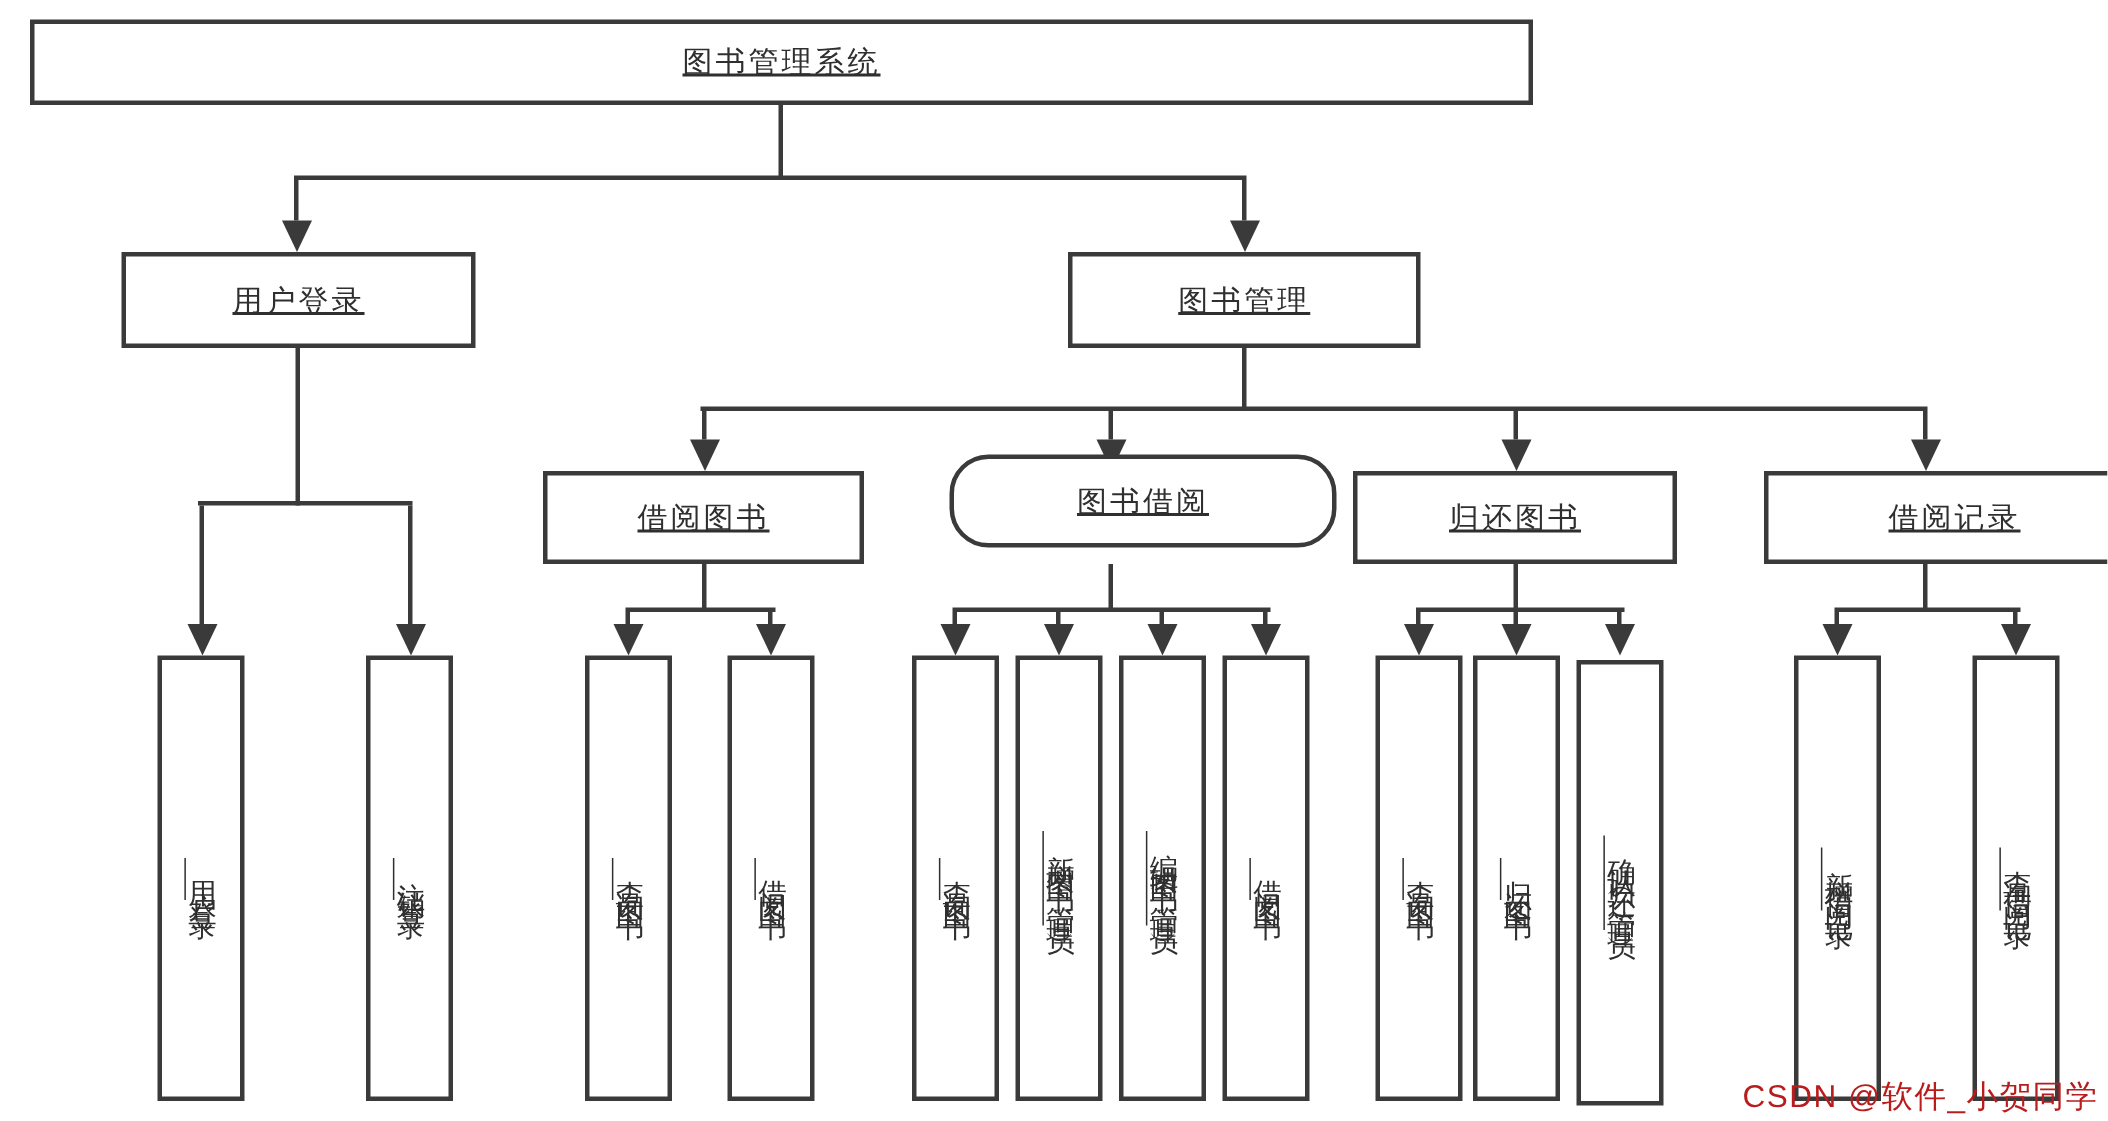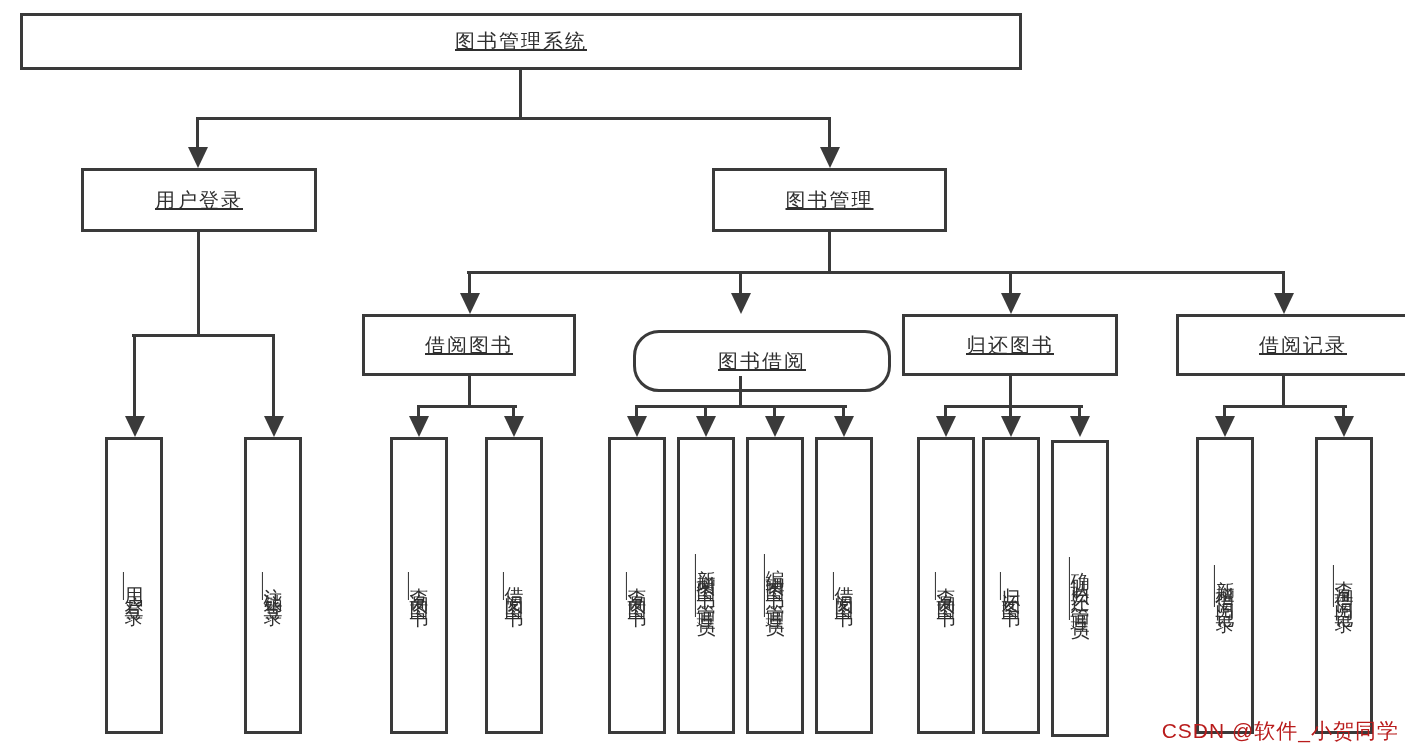--- a/index.html
+++ b/index.html
@@ -61,21 +61,21 @@
   <div class="vline" style="left:828px;top:232px;height:41px;"></div>
   <div class="hline" style="left:467px;top:271px;width:818px;"></div>
   <div class="arrow" style="left:468px;top:274px;height:19px;"></div>
   <div class="arrow" style="left:739px;top:274px;height:19px;"></div>
   <div class="arrow" style="left:1009px;top:274px;height:19px;"></div>
   <div class="arrow" style="left:1282px;top:274px;height:19px;"></div>
 
   <div class="node h-node" style="left:362px;top:314px;width:214px;height:62px;">
     <span>借阅图书</span>
   </div>
-  <div class="node h-node" style="left:633px;top:330px;width:258px;height:62px;border-radius:26px;">
+  <div class="node h-node" style="left:633px;top:303px;width:258px;height:62px;border-radius:26px;">
     <span>图书借阅</span>
   </div>
   <div class="node h-node" style="left:902px;top:314px;width:216px;height:62px;">
     <span>归还图书</span>
   </div>
   <div class="node h-node" style="left:1176px;top:314px;width:254px;height:62px;">
     <span>借阅记录</span>
   </div>
 
   <div class="vline" style="left:468px;top:376px;height:32px;"></div>

